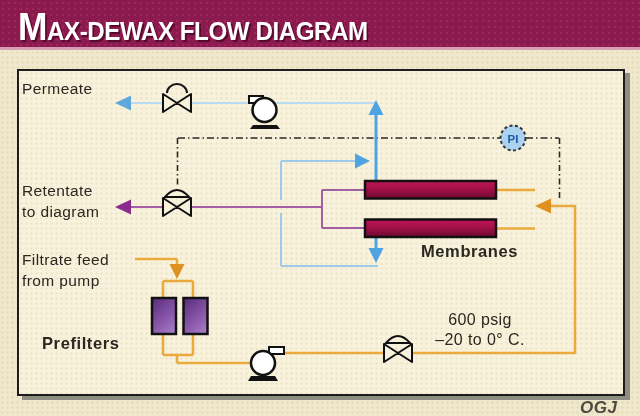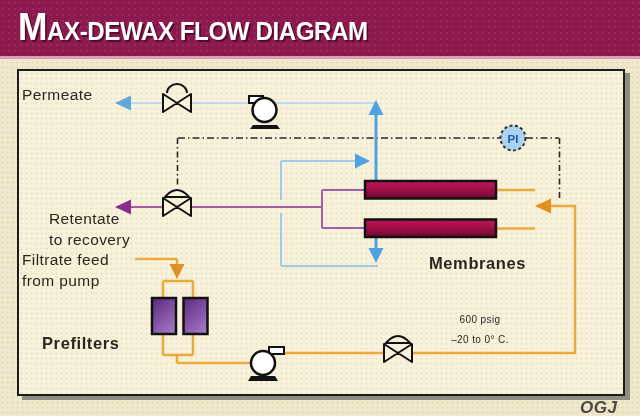--- a/index.html
+++ b/index.html
@@ -4,21 +4,21 @@
 <style>
   html,body{margin:0;padding:0;background:#EFE8CC;}
   .stage{
     position:relative;width:640px;height:416px;overflow:hidden;
     background:#EFE8CC;
     background-image:radial-gradient(circle, rgba(178,158,92,0.16) 1px, transparent 1.3px);
     background-size:5px 5px;
     font-family:"Liberation Sans", sans-serif;
   }
   .titlebar{
-    position:absolute;left:0;top:0;width:640px;height:59px;
+    position:absolute;left:0;top:0;width:640px;height:50px;
     background:#8B1B4F;
     background-image:radial-gradient(circle, rgba(215,70,120,0.28) 1px, transparent 1.3px);
     background-size:6px 6px;
     border-bottom:3px solid #D99DB4;
     box-sizing:border-box;
   }
   .title{
     position:absolute;left:18px;top:6px;margin:0;
     color:#FFFFFF;font-weight:bold;font-size:26px;line-height:42px;
     text-transform:uppercase;letter-spacing:-0.5px;
@@ -35,21 +35,21 @@
     border:2px solid #1c1c1c;
     box-shadow:5px 4px 0 #8F8C80;
     box-sizing:border-box;
   }
   svg.diagram{position:absolute;left:0;top:0;z-index:2;}
   .lbl{
     position:absolute;z-index:3;color:#2B2620;font-size:15.5px;line-height:21px;
     letter-spacing:0.4px;white-space:nowrap;
   }
   .lbl.bold{font-weight:bold;font-size:16.5px;letter-spacing:0.6px;}
-  .cond{line-height:20px;text-align:center;width:104px;font-size:10px;}
+  .cond{line-height:20px;text-align:center;width:104px;font-size:16px;}
   .credit{
     position:absolute;z-index:3;left:580px;top:398px;
     font-size:17px;font-weight:bold;font-style:italic;color:#4F4B42;letter-spacing:0.5px;
   }
 </style>
 </head>
 <body>
 
 <div class="stage">
 
@@ -140,37 +140,37 @@
       <path d="M251 376 H275 L278 381 H248 Z" fill="#111"></path>
       <circle cx="263" cy="363" r="12" fill="#FFFFFF" stroke="#111" stroke-width="2.5"></circle>
     </g>
 
     <g>
       <circle cx="513" cy="138" r="12.5" fill="#ABD3F0" stroke="#333" stroke-width="2" stroke-dasharray="3 2.5"></circle>
       <text x="513" y="143" text-anchor="middle" font-size="11.5" font-weight="bold" font-family="Liberation Sans, sans-serif" fill="#1B5AA8">PI</text>
     </g>
   </svg>
 
-  <div class="lbl" style="left:22px;top:84px;">
+  <div class="lbl" style="left:22px;top:78px;">
     <div>Permeate</div>
   </div>
 
-  <div class="lbl" style="left:22px;top:208px;margin-left:27px;">
+  <div class="lbl" style="left:22px;top:180px;">
     <div>Retentate</div>
-    <div>to recovery</div>
+    <div>to diagram</div>
   </div>
 
   <div class="lbl bold" style="left:42px;top:333px;">Prefilters</div>
 
   <div class="lbl" style="left:22px;top:249px;">
     <div>Filtrate feed</div>
     <div>from pump</div>
   </div>
 
-  <div class="lbl bold" style="left:421px;top:253px;margin-left:8px;">Membranes</div>
+  <div class="lbl bold" style="left:421px;top:241px;">Membranes</div>
 
   <div class="lbl cond" style="left:428px;top:310px;">
     <div>600 psig</div>
     <div>–20 to 0° C.</div>
   </div>
 
   <div class="credit">OGJ</div>
 
 </div>
 

